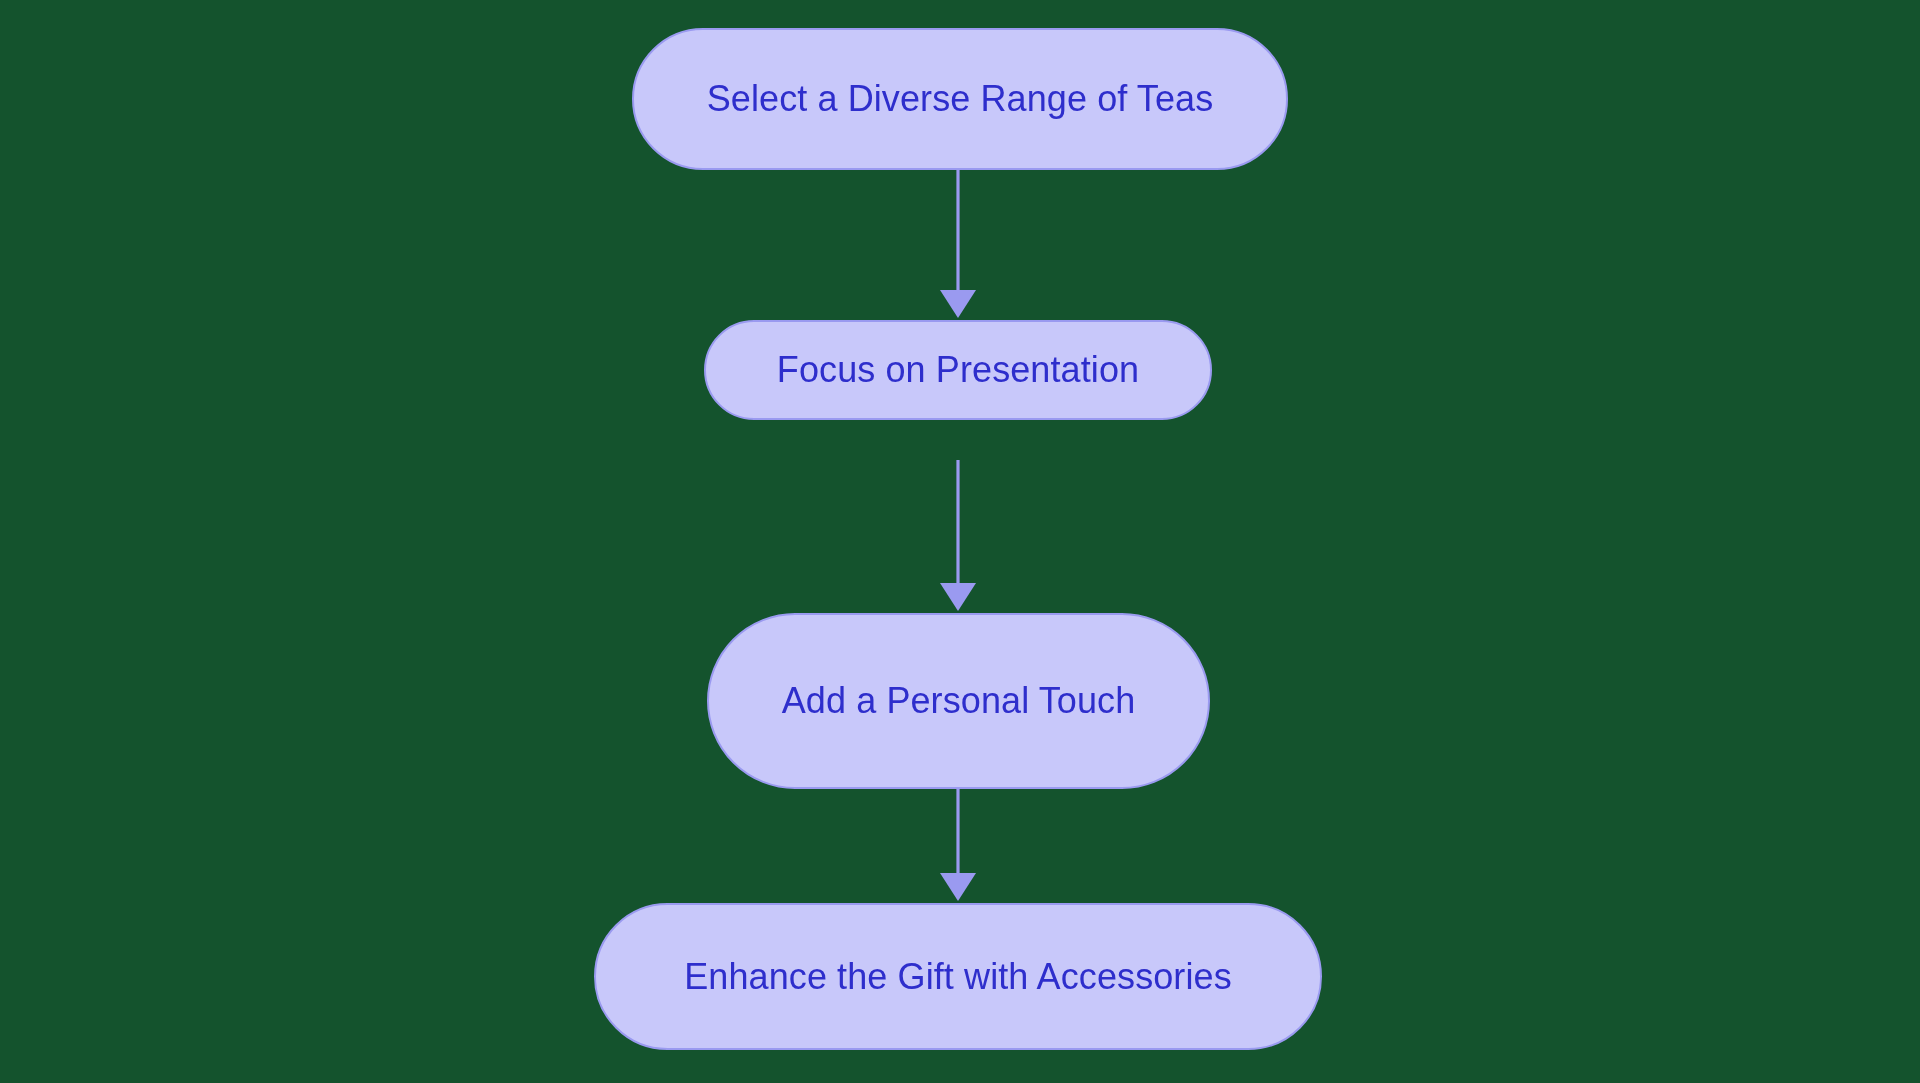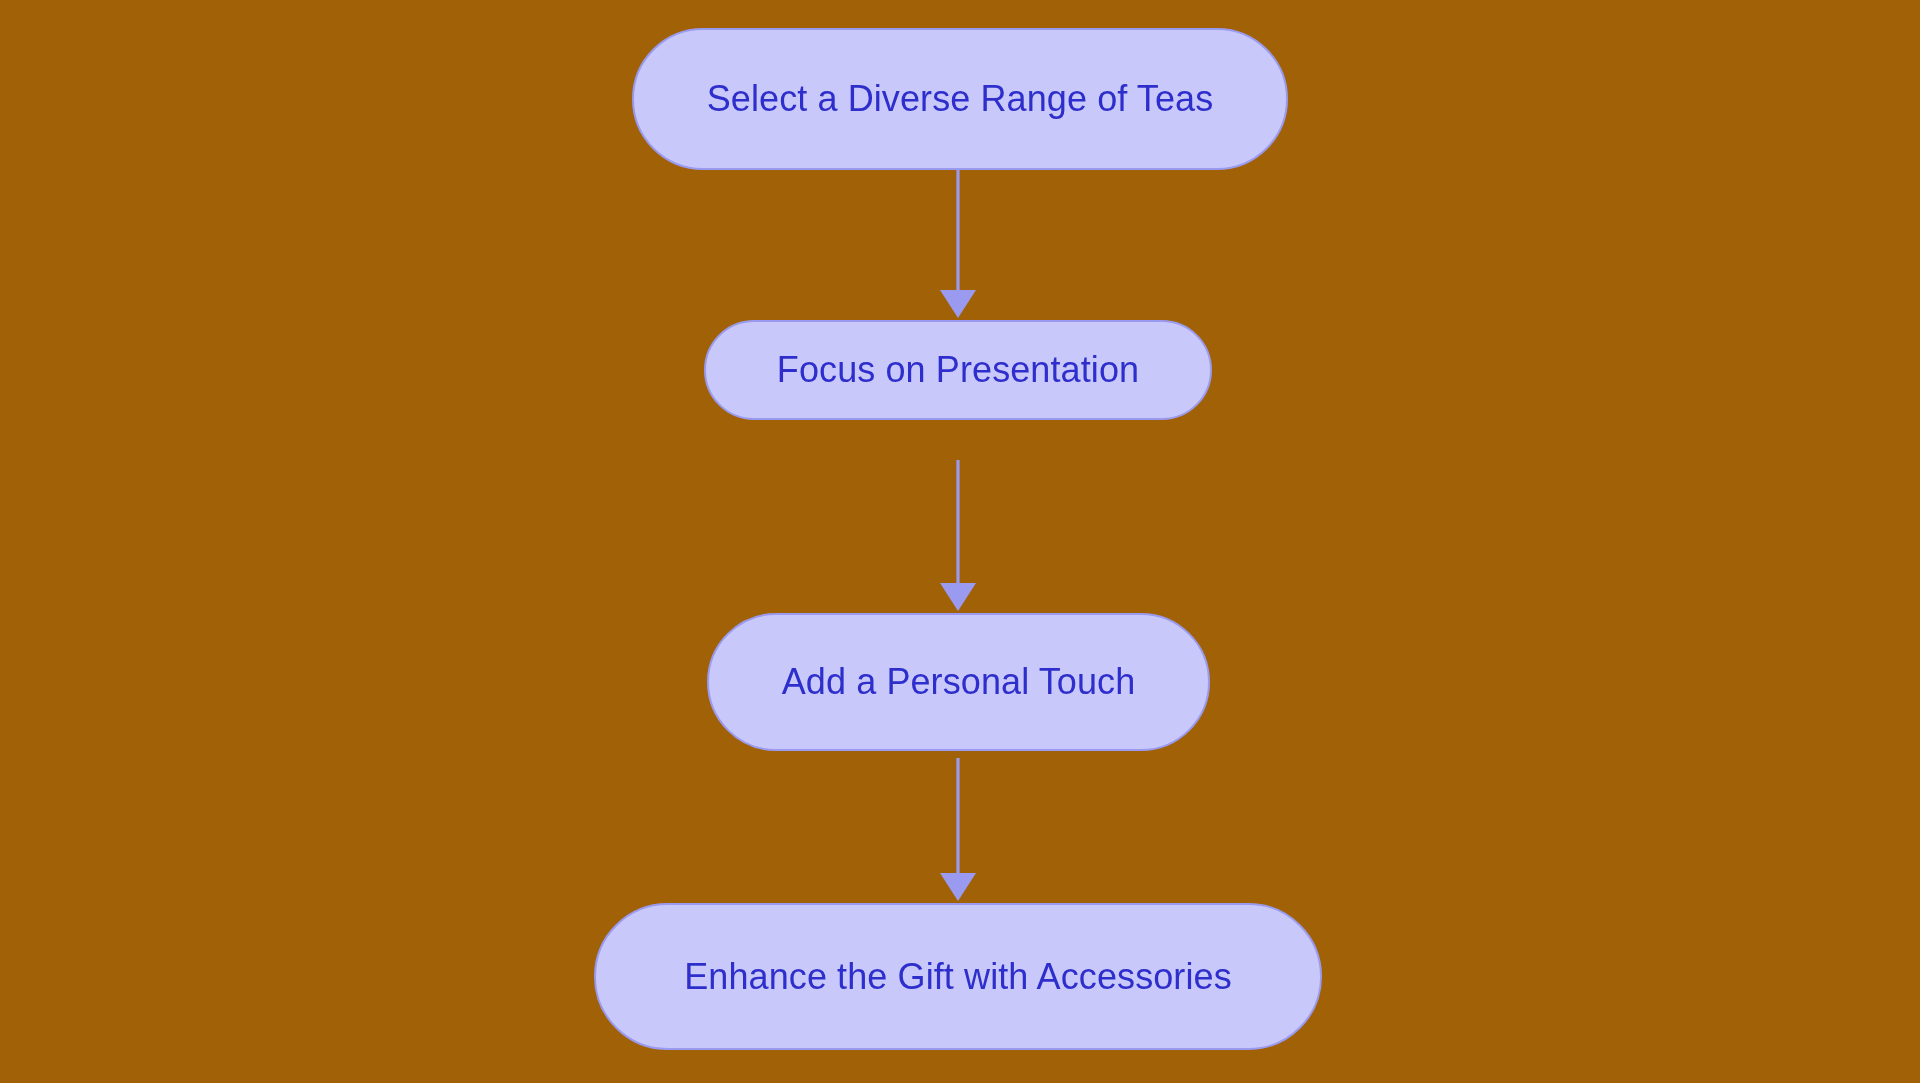--- a/index.html
+++ b/index.html
@@ -8,21 +8,21 @@
     padding: 0;
     background: #ffffff;
   }
   body {
     font-family: "Liberation Sans", "DejaVu Sans", sans-serif;
   }
   #canvas {
     position: relative;
     width: 1920px;
     height: 1083px;
-    background: #a16207;
+    background: #14532d;
     overflow: hidden;
   }
 
   
   .node {
     position: absolute;
     box-sizing: border-box;
     display: flex;
     align-items: center;
     justify-content: center;
@@ -37,21 +37,21 @@
   .node-label {
     font-size: 36px;
     font-weight: 400;
     letter-spacing: 0.1px;
     line-height: 1.1;
     color: #2e2ecc;
   }
 
   .node-1 { left: 632px; top: 28px;  width: 656px; height: 142px; }
   .node-2 { left: 704px; top: 320px; width: 508px; height: 100px; }
-  .node-3 { left: 707px; top: 613px; width: 503px; height: 138px; }
+  .node-3 { left: 707px; top: 613px; width: 503px; height: 176px; }
   .node-4 { left: 594px; top: 903px; width: 728px; height: 147px; align-items: center; }
 
   
   .connector {
     position: absolute;
     left: 0;
     top: 0;
     width: 1920px;
     height: 1083px;
     pointer-events: none;

